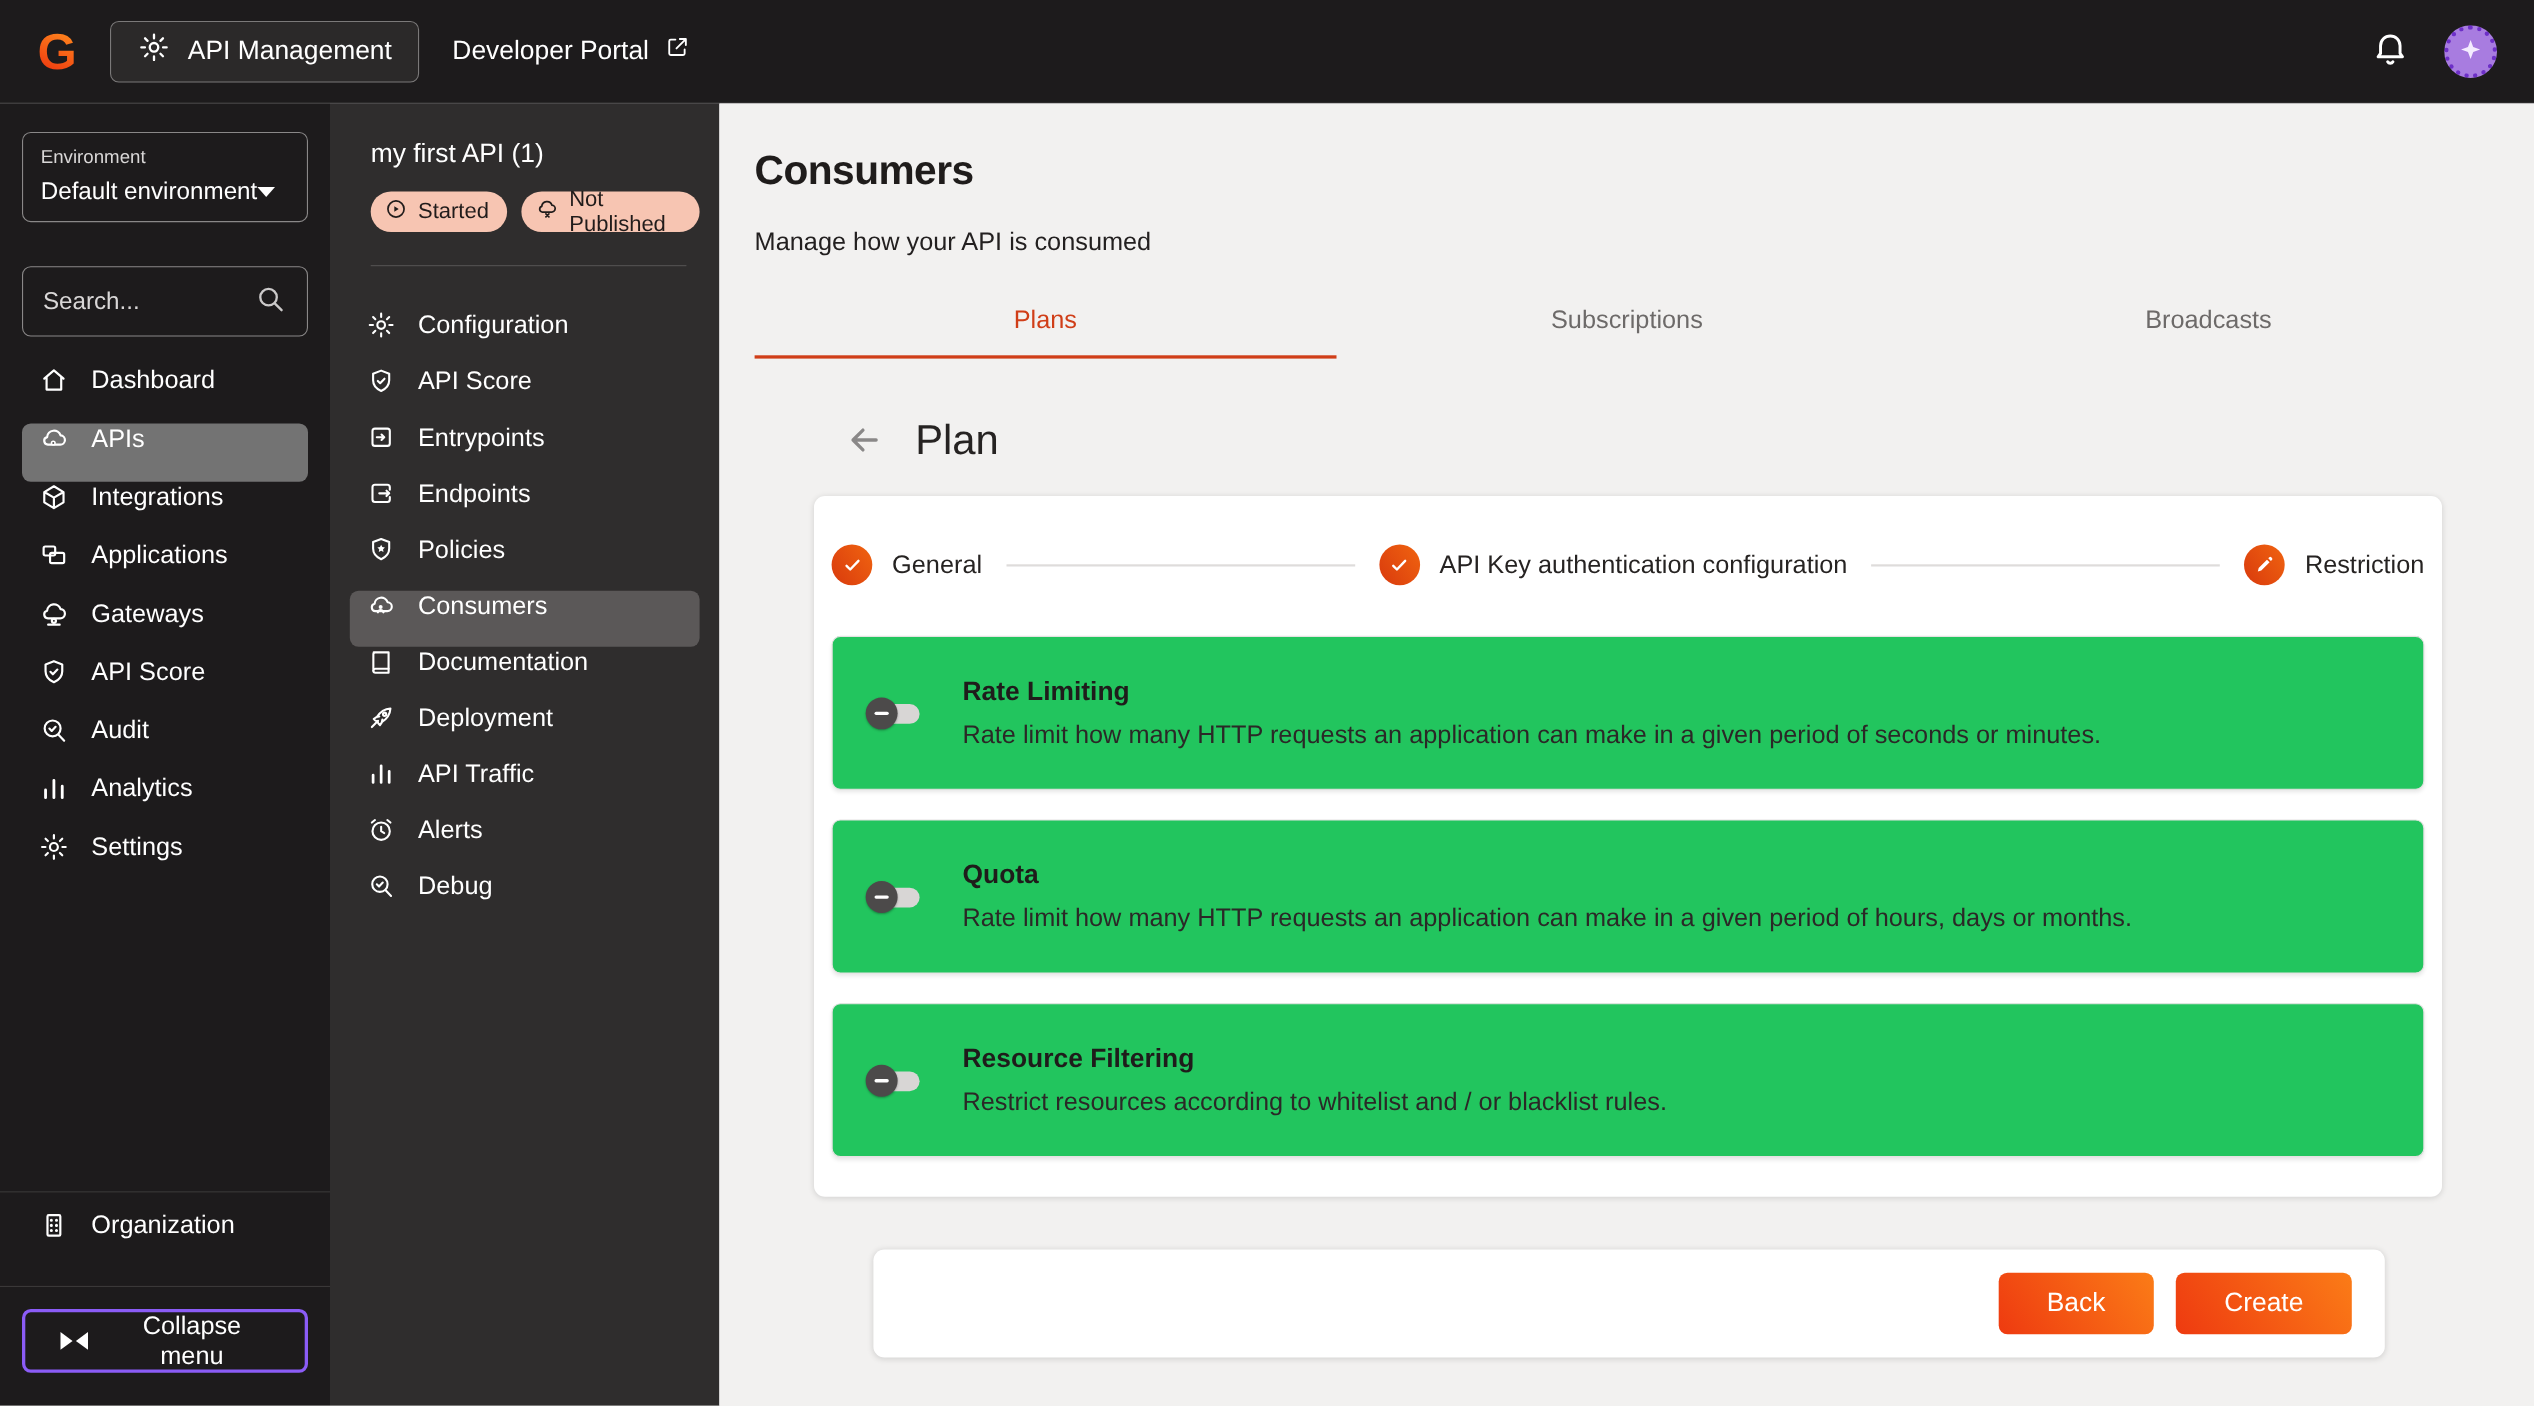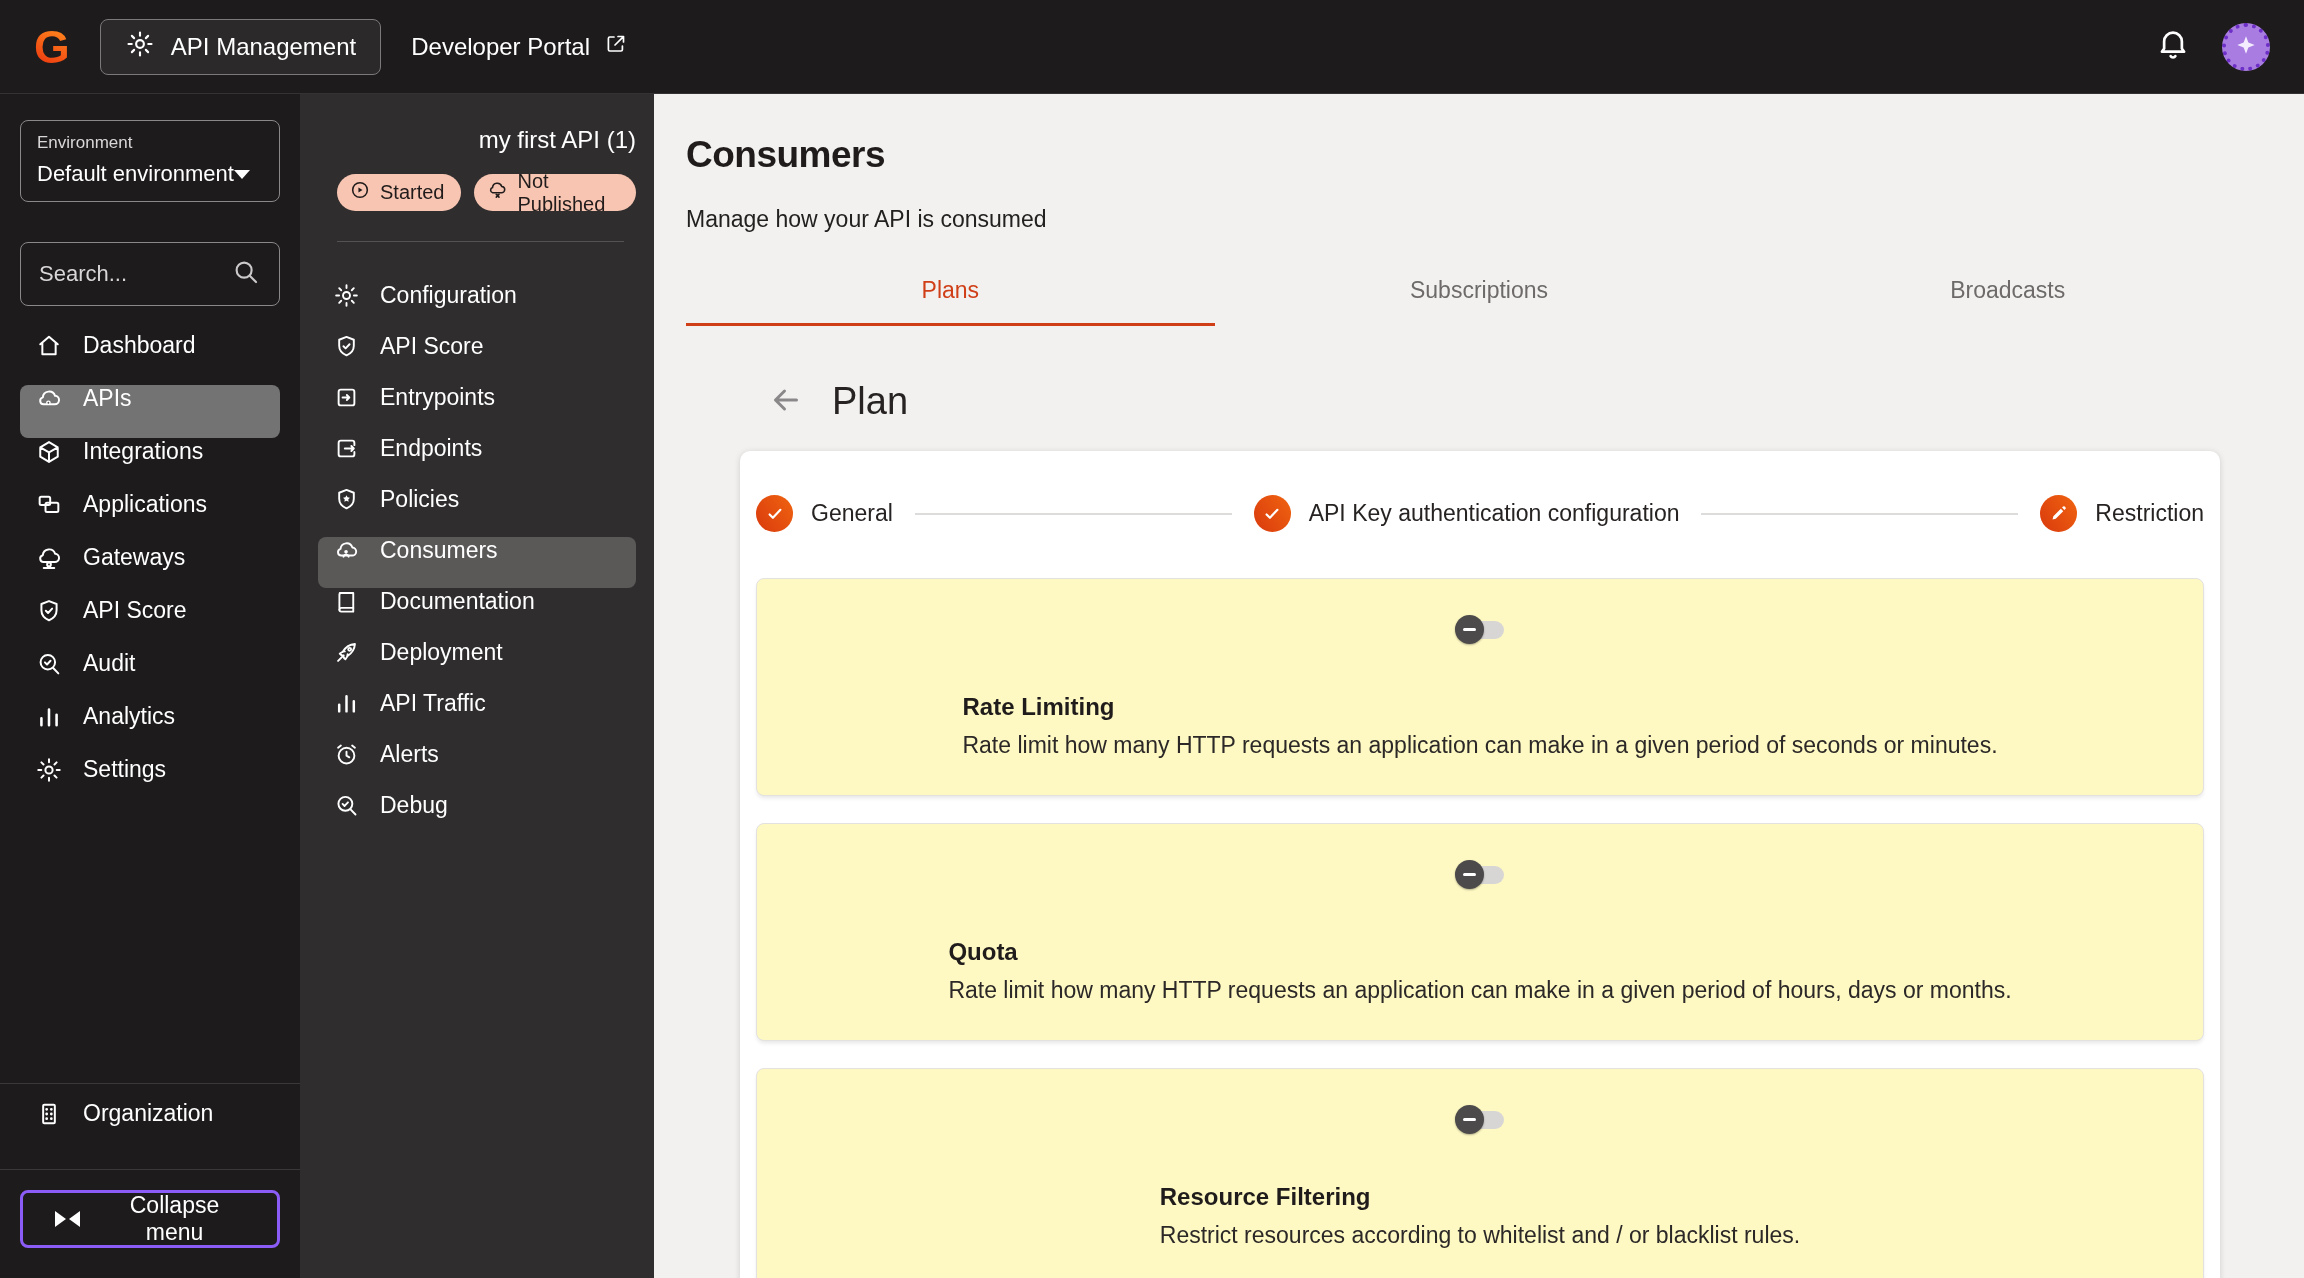--- a/index.html
+++ b/index.html
@@ -36,21 +36,21 @@
   .sidebar-bottom { margin-top:auto; }
   .hdivider { height:1px; background:#3a3838; margin:0 -20px; }
   .org-item { margin:16px 0; }
   .collapse-btn { border:3px solid #8b5cf6; border-radius:8px; height:58px; display:flex; align-items:center; gap:24px; padding:0 32px; font-size:23px; color:#fff; background:transparent; cursor:pointer; margin-top:20px; width:100%; font-family:inherit; }
   .collapse-glyph { display:flex; align-items:center; }
   .tri-r { width:0; height:0; border-top:8px solid transparent; border-bottom:8px solid transparent; border-left:11px solid #fff; }
   .tri-l { width:0; height:0; border-top:8px solid transparent; border-bottom:8px solid transparent; border-right:11px solid #fff; margin-left:3px; }
 
   
   .apimenu { width:354px; background:#2f2d2d; color:#fff; padding:32px 18px; display:flex; flex-direction:column; flex-shrink:0; }
-  .api-name { font-size:24px; margin-left:19px;text-align:right; }
+  .api-name { font-size:24px; margin-left:19px; }
   .badges { display:flex; gap:13px; margin:20px 0 0 19px; }
   .badge { background:#f7c5b2; color:#211c1b; border-radius:999px; height:37px; display:flex; align-items:center; gap:9px; padding:0 17px 0 12px; font-size:20px; cursor:default; }
   .apimenu-divider { height:1px; background:#545252; margin:30px 12px 14px 19px; }
   .apimenu .nav-item { height:51px; }
   .apimenu .nav-item.selected { background:#5b5858; }
 
   
   .main { flex:1; background:#f2f1f0; padding:40px 32px 0; min-width:0; }
   .page-title { font-size:37px; font-weight:700; letter-spacing:-0.5px; color:#1f1c1b; }
   .page-subtitle { font-size:23px; margin-top:30px; color:#232020; }
@@ -63,21 +63,21 @@
   .plan-header { display:flex; align-items:center; gap:28px; padding-left:28px; }
   .back-arrow { color:#8a8888; background:none; border:none; display:flex; cursor:pointer; }
   .plan-title { font-size:38px; font-weight:400; color:#262322; }
 
   .plan-card { margin-top:28px; background:#fff; border-radius:10px; box-shadow:0 1px 6px rgba(0,0,0,.14); padding:44px 16px 36px; }
   .stepper { display:flex; align-items:center; font-size:23px; color:#262322; }
   .step { display:flex; align-items:center; gap:18px; white-space:nowrap; cursor:pointer; }
   .step-circle { width:37px; height:37px; border-radius:50%; background:linear-gradient(55deg,#d93a0d,#f06410); display:flex; align-items:center; justify-content:center; color:#fff; flex-shrink:0; }
   .step-line { flex:1; height:2px; background:#dedcdb; margin:0 22px; }
 
-  .restriction-card { margin-top:27px; border:1px solid #e4e2e1; border-radius:8px; box-shadow:0 3px 4px -1px rgba(0,0,0,.10); padding:36px 30px; display:flex; align-items:center; gap:49px; background:#fef9c3;flex-direction:column; }
+  .restriction-card { margin-top:27px; border:1px solid #e4e2e1; border-radius:8px; box-shadow:0 3px 4px -1px rgba(0,0,0,.10); padding:36px 30px; display:flex; align-items:center; gap:38px; background:#22c55e; }
   .restriction-card.first { margin-top:46px; }
   .toggle { position:relative; width:50px; height:29px; flex-shrink:0; cursor:pointer; }
   .toggle-track { position:absolute; left:5px; top:6px; width:44px; height:18px; background:#d8d6d5; border-radius:9px; }
   .toggle-thumb { position:absolute; left:0; top:0; width:29px; height:29px; border-radius:50%; background:#4c4a4a; display:flex; align-items:center; justify-content:center; box-shadow:0 1px 2px rgba(0,0,0,.3); }
   .toggle-thumb::after { content:""; width:13px; height:3px; background:#fff; border-radius:2px; }
   .restriction-title { font-size:24px; font-weight:700; color:#1f1c1b; }
   .restriction-desc { font-size:23px; margin-top:11px; color:#2b2827; }
 
   .footer-bar { margin:48px 52px 0 54px; background:#fff; border-radius:10px; box-shadow:0 1px 6px rgba(0,0,0,.14); padding:21px 30px; display:flex; justify-content:flex-end; gap:20px; }
   .btn { background:linear-gradient(55deg,#ee3a10,#fb7c17); color:#fff; font-size:24px; border:none; border-radius:8px; padding:14px 44px; cursor:pointer; font-family:inherit; }

